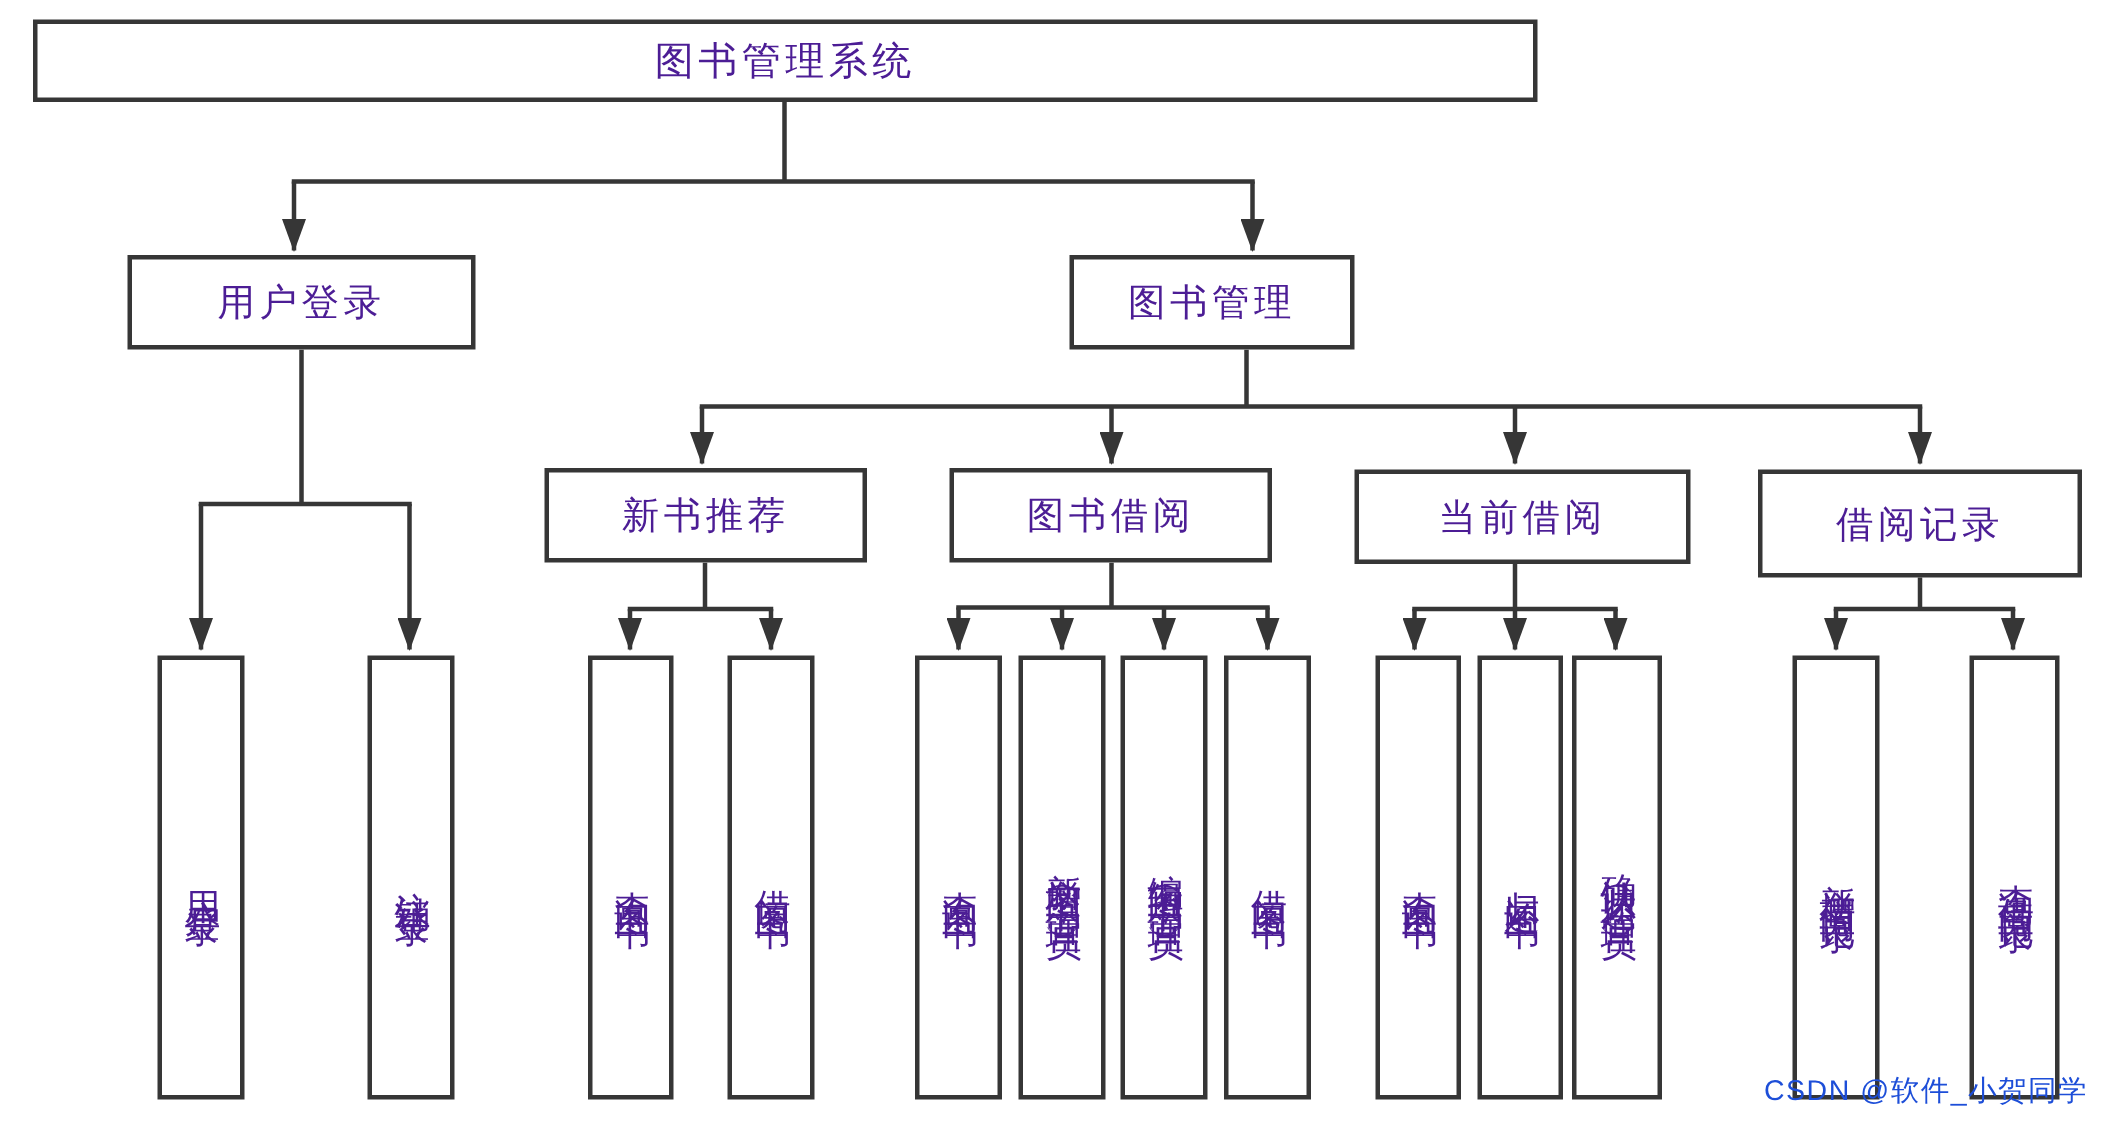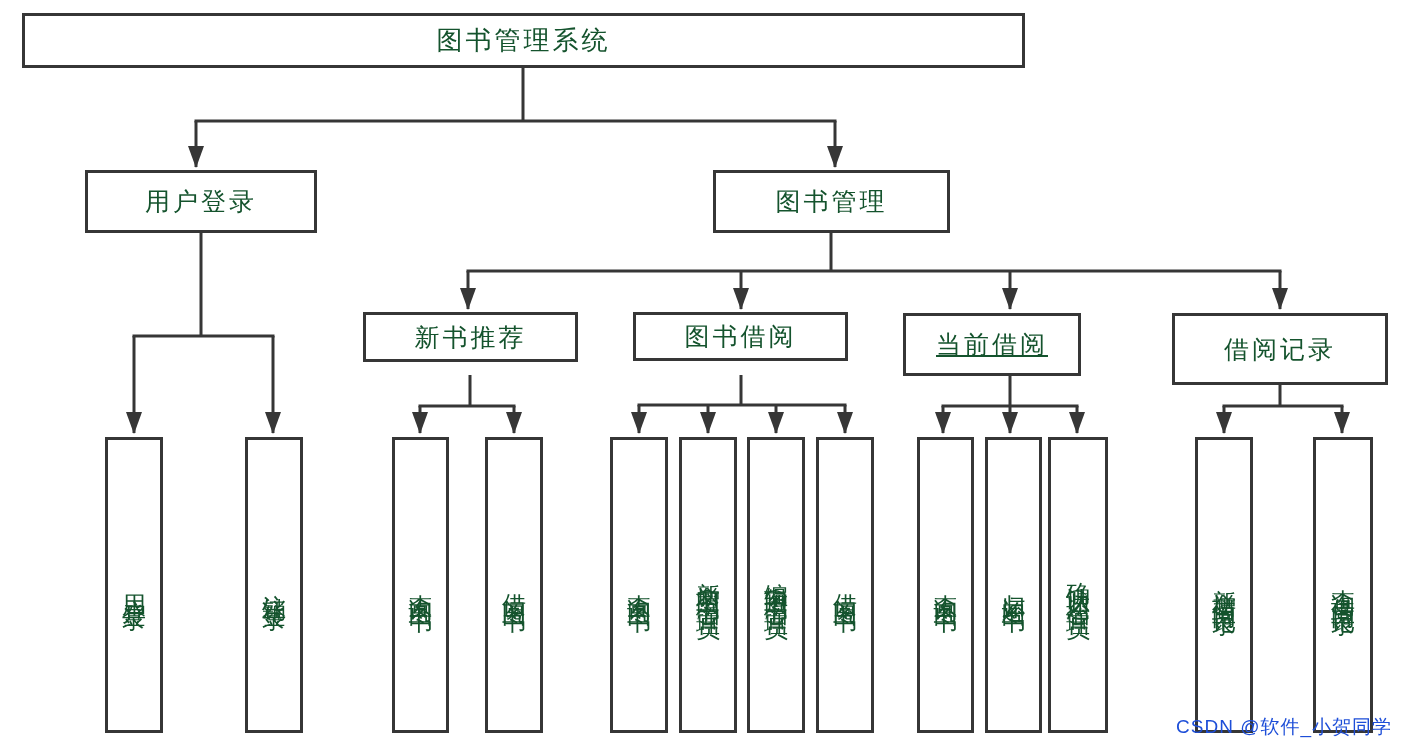--- a/index.html
+++ b/index.html
@@ -12,29 +12,29 @@
   }
   .wires{position:absolute;left:0;top:0;width:1405px;height:747px;}
   .box{
     position:absolute;
     box-sizing:border-box;
     background:#ffffff;
     border:3px solid #363636;
     display:flex;
     align-items:center;
     justify-content:center;
-    color:#14532d;
+    color:#4c1d95;
   }
   .h{font-size:25px;letter-spacing:3px;white-space:nowrap;}
   .root{left:22px;top:13px;width:1003px;height:55px;font-size:26px;}
   .n-userlogin{left:85px;top:170px;width:232px;height:63px;}
-  .n-bookmgmt{left:713px;top:170px;width:237px;height:63px;}
-  .n-newbooks{left:363px;top:312px;width:215px;height:50px;}
-  .n-bookborrow{left:633px;top:312px;width:215px;height:49px;}
-  .n-currentborrow{left:903px;top:313px;width:178px;height:63px;text-decoration:underline;}
+  .n-bookmgmt{left:713px;top:170px;width:190px;height:63px;}
+  .n-newbooks{left:363px;top:312px;width:215px;height:63px;}
+  .n-bookborrow{left:633px;top:312px;width:215px;height:63px;}
+  .n-currentborrow{left:903px;top:313px;width:224px;height:63px;}
   .n-records{left:1172px;top:313px;width:216px;height:72px;}
   .v{top:437px;height:296px;}
   .v span{
     writing-mode:vertical-rl;
     text-orientation:mixed;
     font-size:24px;
     letter-spacing:5px;
     line-height:1;
   }
   .l-a1{left:105px;width:58px;}

